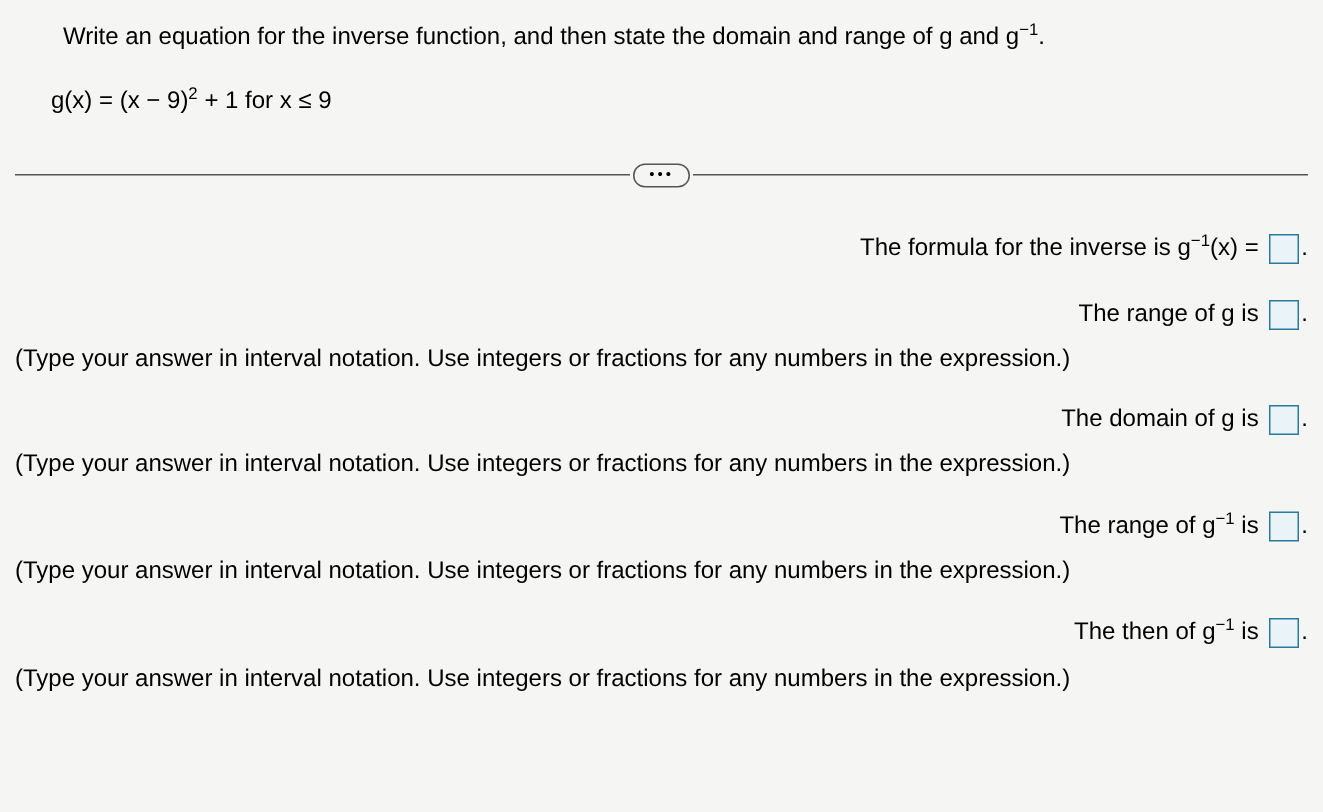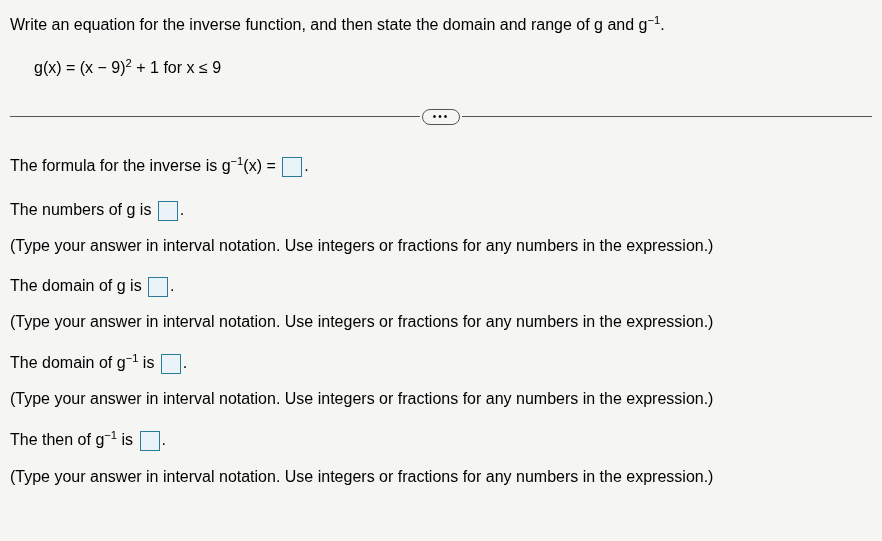--- a/index.html
+++ b/index.html
@@ -12,20 +12,21 @@
       font-size: 16px;
       color: #000;
       background: #f5f5f3;
       width: 882px;
       height: 541px;
       padding: 12px 10px;
       line-height: 1.5;
     }
     .problem-statement {
       margin-bottom: 18px;
+      margin-left: 32px;
     }
     .equation {
       margin-left: 24px;
       margin-bottom: 28px;
     }
     .divider-row {
       display: flex;
       align-items: center;
       margin-bottom: 28px;
     }
@@ -39,24 +40,24 @@
       border-radius: 10px;
       padding: 0 10px;
       font-size: 10px;
       line-height: 14px;
       letter-spacing: 2px;
       margin: 0 2px;
       background: #f5f5f3;
     }
     .answer-line {
       margin-bottom: 6px;
+      text-align: right;
     }
     .hint {
       margin-bottom: 16px;
-      margin-top: 12px;
     }
     .answer-box {
       display: inline-block;
       width: 20px;
       height: 20px;
       border: 1px solid #2a7a9c;
       background: #eaf4f8;
       vertical-align: middle;
       margin: 0 2px;
     }
@@ -87,30 +88,30 @@
   <div class="divider-line"></div>
 </div>
 
 <div class="answer-line">
   <span>The formula for the inverse is g</span><sup>−1</sup><span>(x) = </span><span class="answer-box"></span><span>.</span>
 </div>
 
 <div class="spacer"></div>
 
 <div class="answer-line">
-  <span>The numbers of g is </span><span class="answer-box"></span><span>.</span>
+  <span>The range of g is </span><span class="answer-box"></span><span>.</span>
 </div>
 <div class="hint">(Type your answer in interval notation. Use integers or fractions for any numbers in the expression.)</div>
 
 <div class="answer-line">
   <span>The domain of g is </span><span class="answer-box"></span><span>.</span>
 </div>
 <div class="hint">(Type your answer in interval notation. Use integers or fractions for any numbers in the expression.)</div>
 
 <div class="answer-line">
-  <span>The domain of g</span><sup>−1</sup><span> is </span><span class="answer-box"></span><span>.</span>
+  <span>The range of g</span><sup>−1</sup><span> is </span><span class="answer-box"></span><span>.</span>
 </div>
 <div class="hint">(Type your answer in interval notation. Use integers or fractions for any numbers in the expression.)</div>
 
 <div class="answer-line">
   <span>The then of g</span><sup>−1</sup><span> is </span><span class="answer-box"></span><span>.</span>
 </div>
 <div class="hint">(Type your answer in interval notation. Use integers or fractions for any numbers in the expression.)</div>
 
 </body></html>

